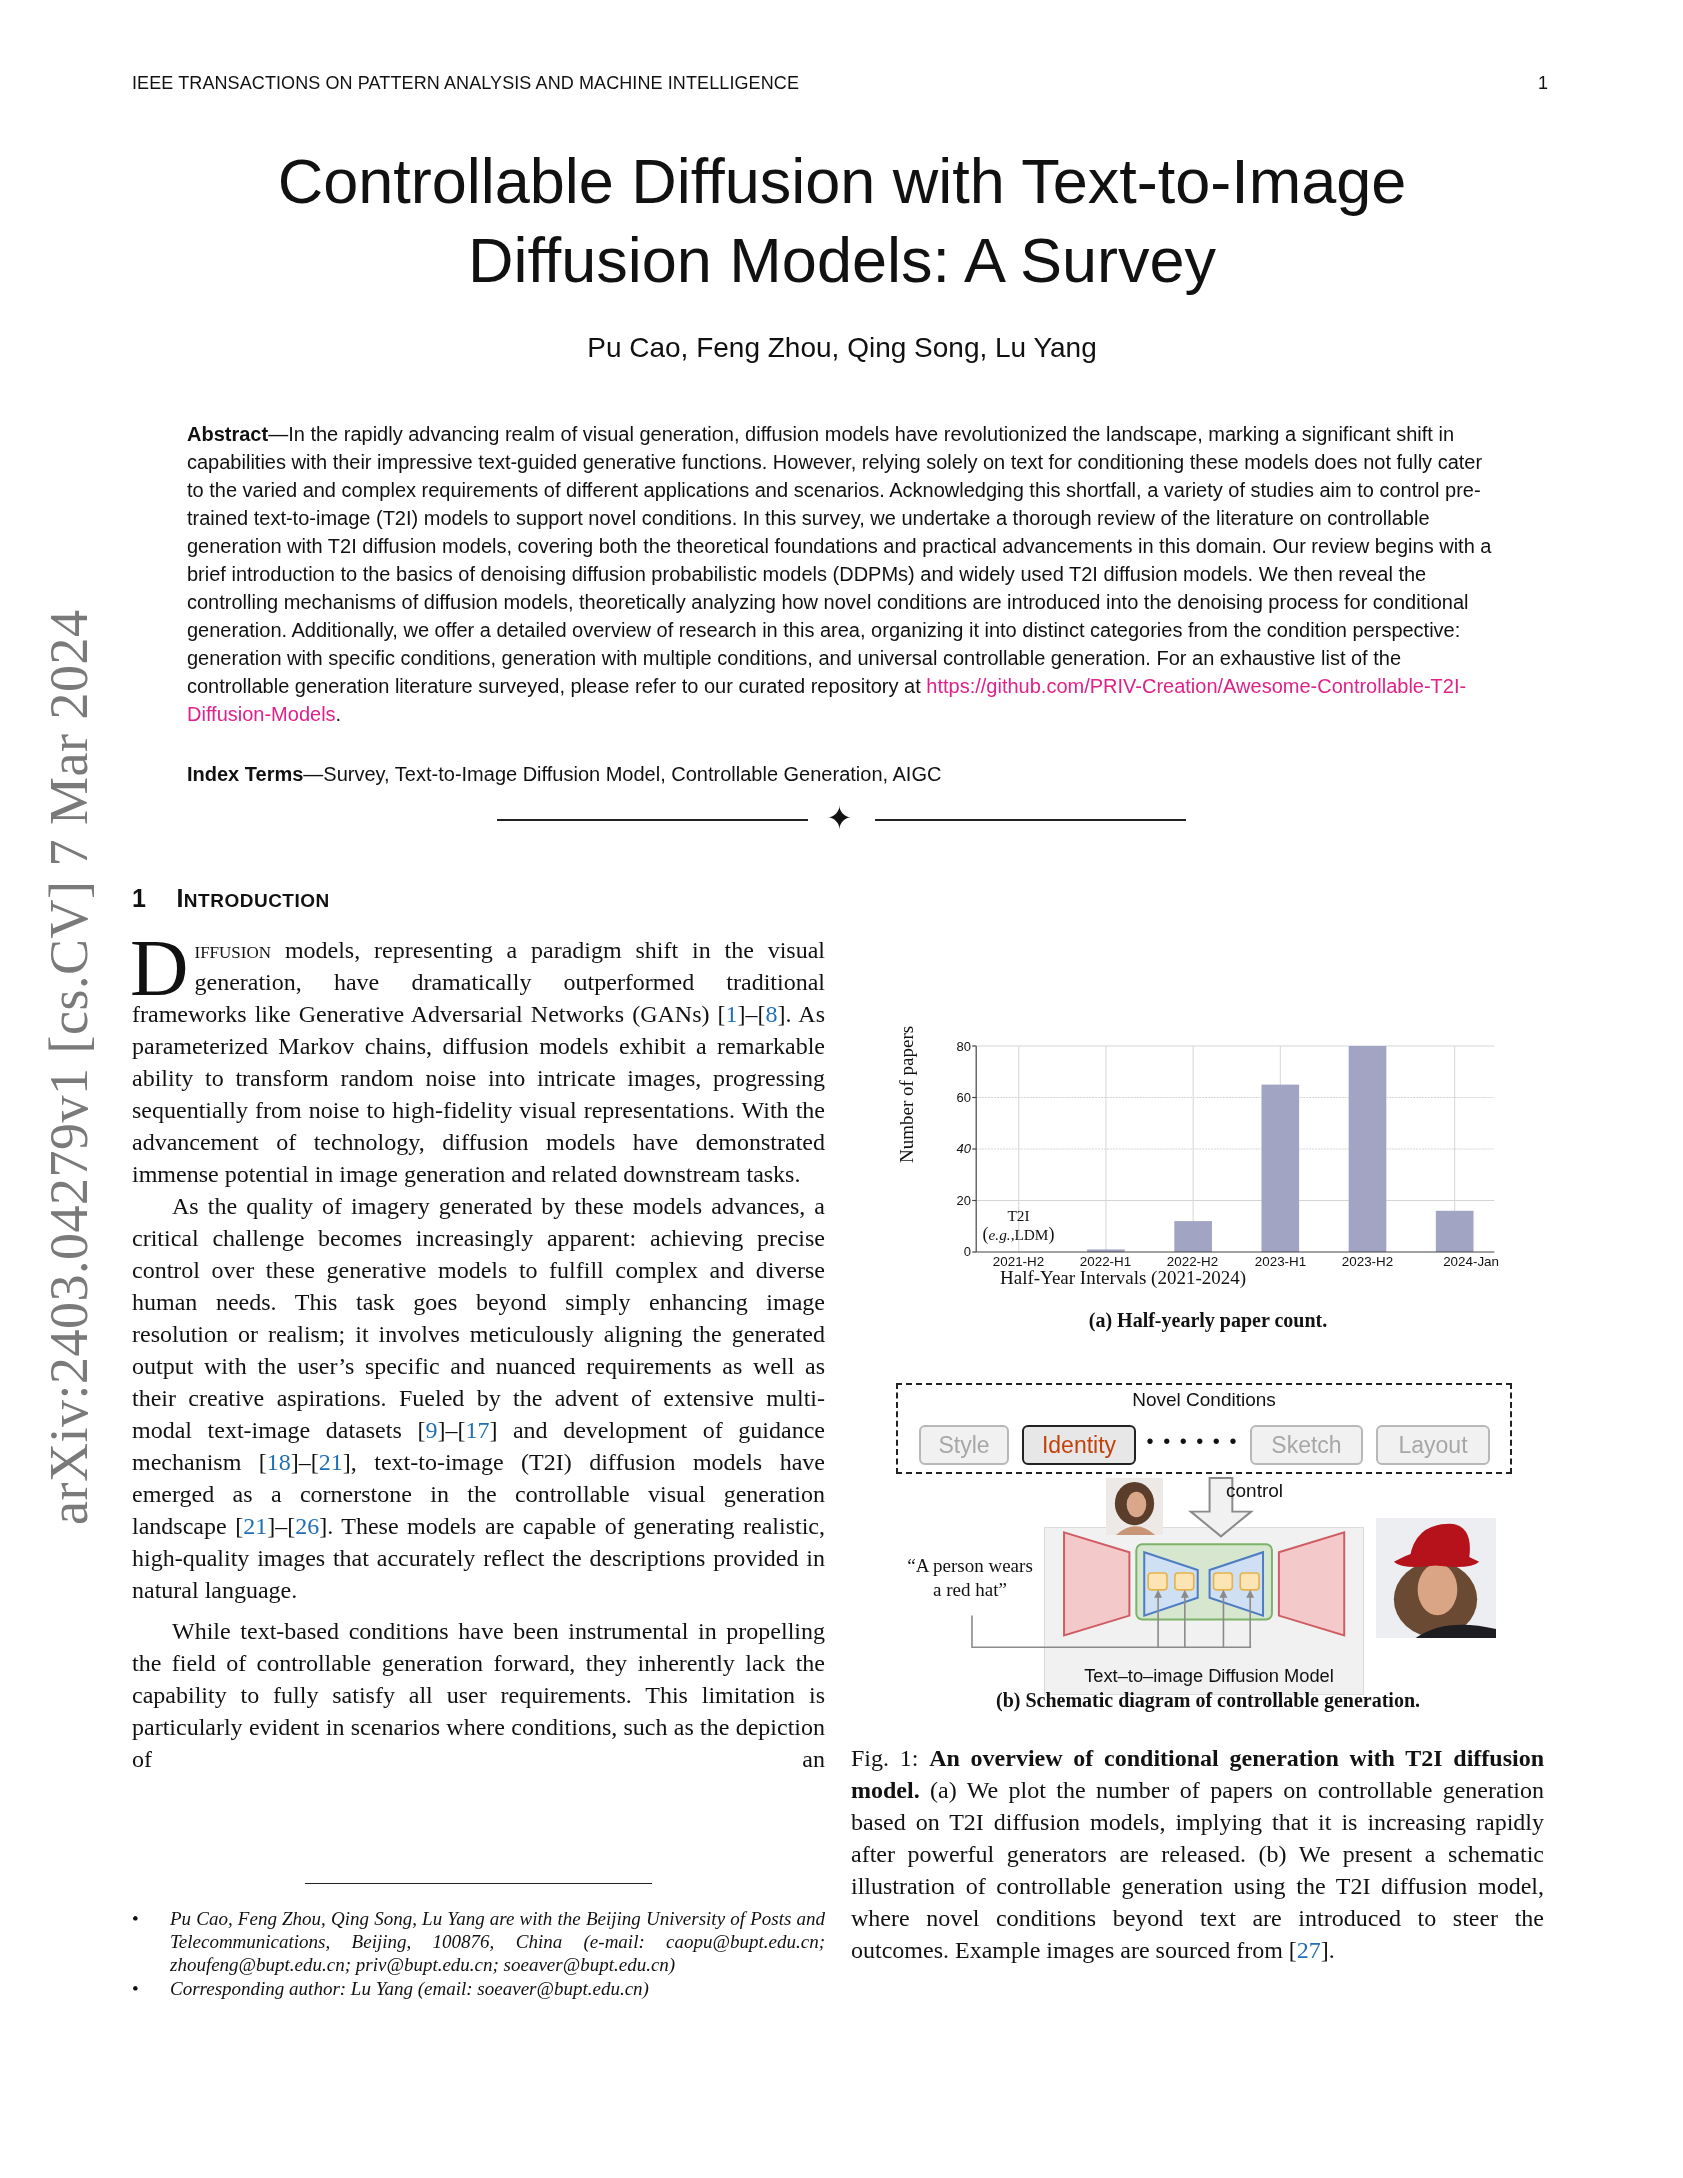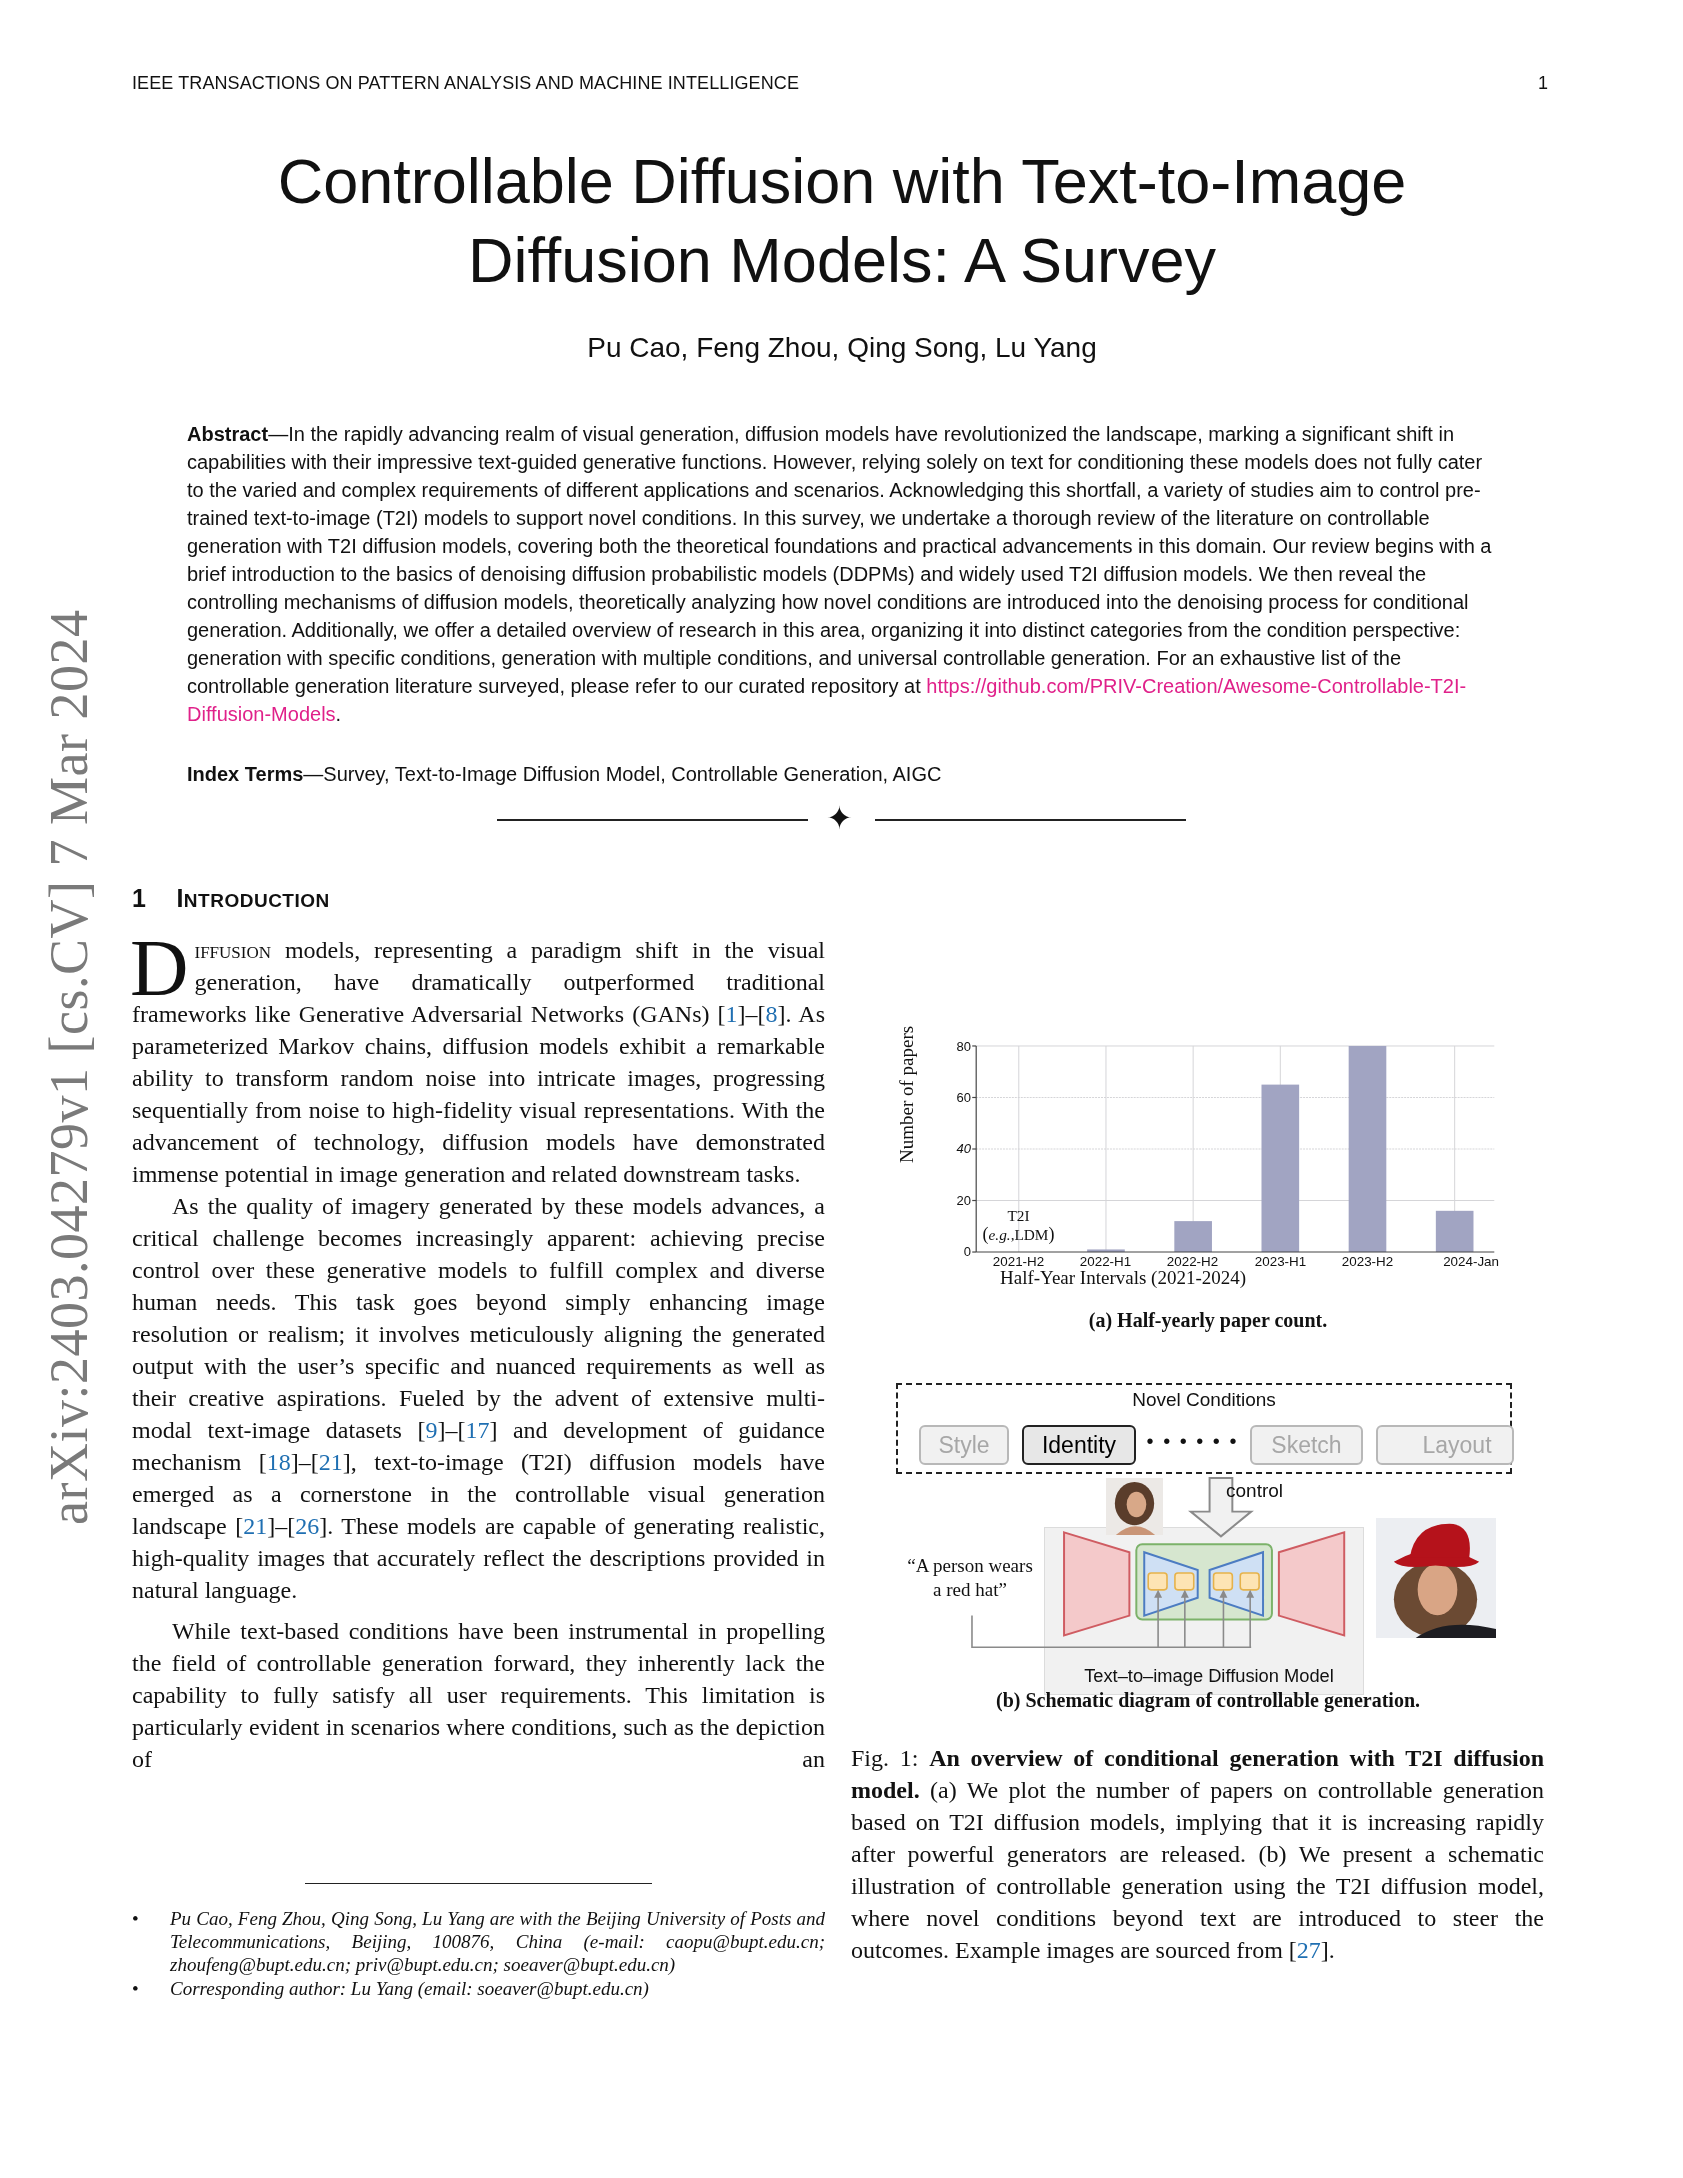--- a/index.html
+++ b/index.html
@@ -44,21 +44,21 @@
   
   #arxiv-stamp { left: 38px; top: 1525px; transform-origin: 0 0; transform: rotate(-90deg); white-space: nowrap; font-size: 54px; color: #7a7a7a; letter-spacing: 0.5px; }
   .axis-label-y { left: 896px; top: 1163px; transform-origin: 0 0; transform: rotate(-90deg); font-size: 19px; white-space: nowrap; }
   .tick-y { font-size: 13px; text-align: right; width: 30px; }
   .tick-x { font-size: 13.4px; text-align: center; width: 89px; }
   .xlabel { left: 1000px; top: 1267px; width: 495px; text-align: left; font-size: 19px; font-family: Liberation Serif, serif; }
   .subcap { font-size: 20px; text-align: center; font-weight: bold; }
 
   
   .cond-box { position: absolute; border: 2px solid #b8b8b8; border-radius: 6px; background: #f1f1f1; color: #a7a7a7; font-size: 23px; text-align: center; line-height: 36px; height: 36px; }
-  .cond-box.active { border-color: #222; color: #000000; background: #e7e7e7; }
+  .cond-box.active { border-color: #222; color: #c2410c; background: #e7e7e7; }
 
   #fig-caption { left: 851px; top: 1742px; width: 693px; font-size: 24px; line-height: 32px; text-align: justify; }
   #fig-caption b { font-weight: bold; }
 </style>
 </head>
 <body>
 
 <div id="running-head" class="abs sans">IEEE TRANSACTIONS ON PATTERN ANALYSIS AND MACHINE INTELLIGENCE</div>
 <div id="page-num" class="abs sans">1</div>
 
@@ -148,21 +148,21 @@
 </div>
 <div class="abs serif xlabel">Half-Year Intervals (2021-2024)</div>
 <div class="abs serif subcap" style="left:891px; top:1309px; width:634px;">(a) Half-yearly paper count.</div>
 
 <div class="abs" style="left:896px; top:1383px; width:612px; height:87px; border:2.4px dashed #222;"></div>
 <div class="abs sans" style="left:896px; top:1389px; width:616px; text-align:center; font-size:19px;">Novel Conditions</div>
 <div class="cond-box sans" style="left:919px; top:1425px; width:86px;">Style</div>
 <div class="cond-box sans active" style="left:1022px; top:1425px; width:110px;">Identity</div>
 <div class="abs sans" style="left:1143px; top:1430px; width:99px; text-align:center; font-size:20px; letter-spacing:2px;">• • • • • •</div>
 <div class="cond-box sans" style="left:1250px; top:1425px; width:109px;">Sketch</div>
-<div class="cond-box sans" style="left:1376px; top:1425px; width:110px;padding-left:24px;">Layout</div>
+<div class="cond-box sans" style="left:1376px; top:1425px; width:110px;">Layout</div>
 
 <div class="abs" style="left:1044px; top:1527px; width:318px; height:166px; background:#f1f1f1; border:1px solid #dcdcdc;"></div>
 
 <svg class="abs" style="left:950px; top:1475px;" width="436" height="198" viewBox="0 0 440 200">
 
   <path d="M 262 3 L 285 3 L 285 37 L 304 37 L 273.5 62 L 243 37 L 262 37 Z" fill="#f1f1f1" stroke="#8a8a8a" stroke-width="2"></path>
 
   <polygon points="115,58 181,78 181,142 115,162" fill="#f4c9ca" stroke="#cf5c62" stroke-width="2"></polygon>
 
   <polygon points="332,78 398,58 398,162 332,142" fill="#f4c9ca" stroke="#cf5c62" stroke-width="2"></polygon>

